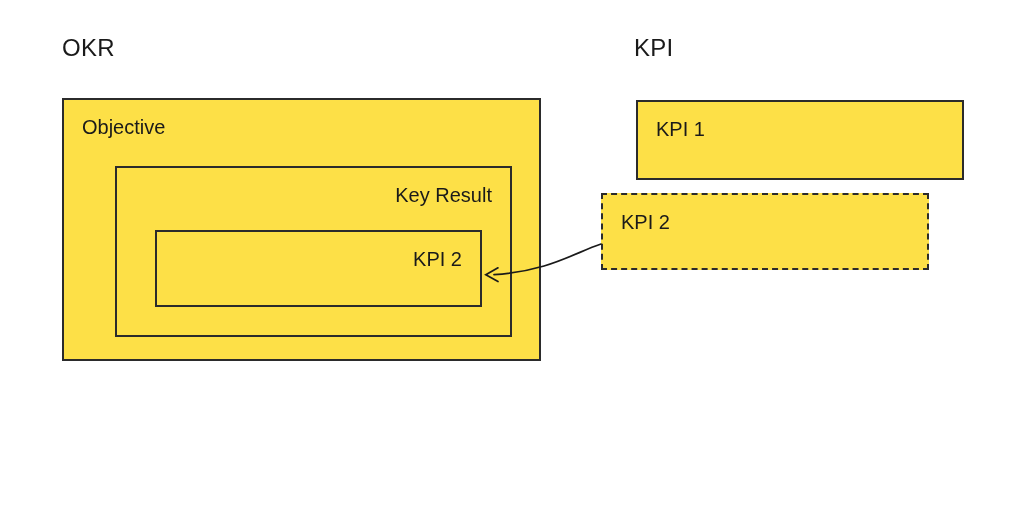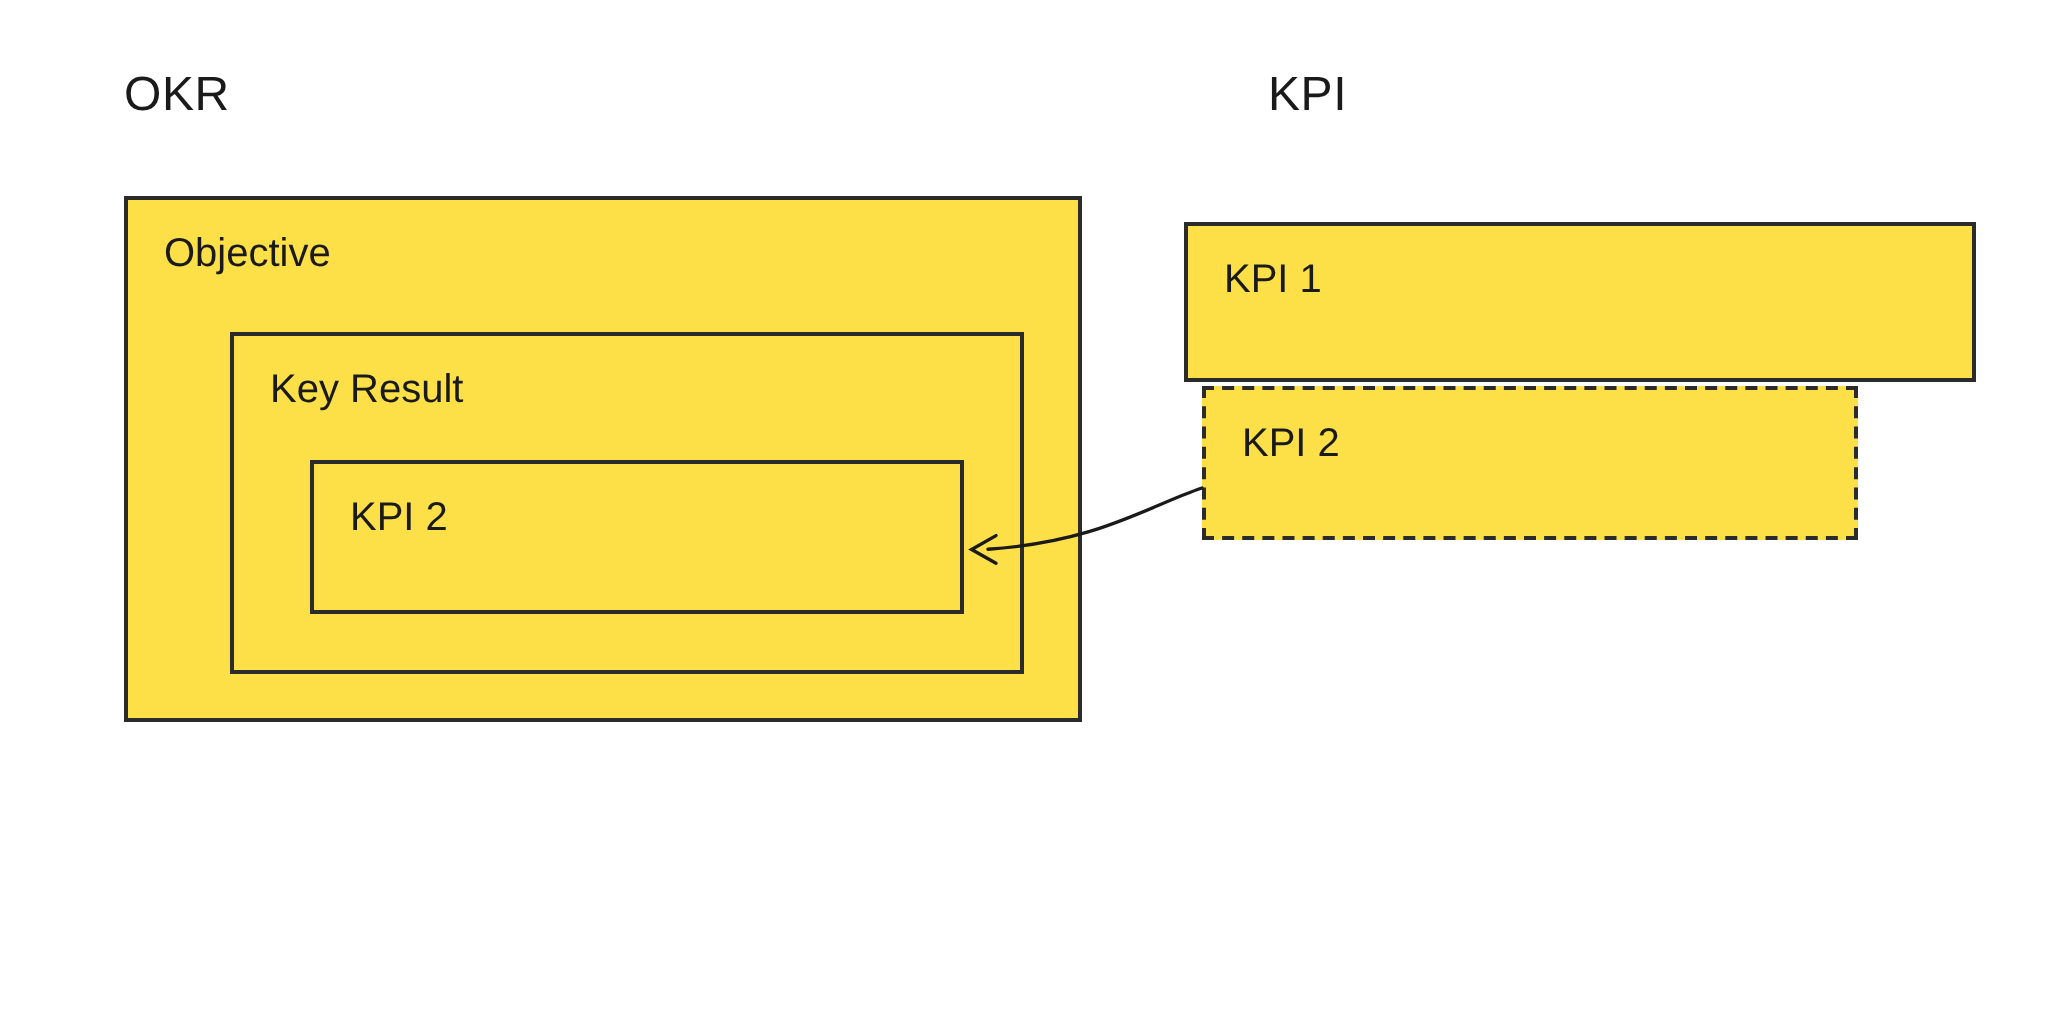--- a/index.html
+++ b/index.html
@@ -37,25 +37,25 @@
     display: block;
     padding: 15px 18px;
     font-size: 20px;
     line-height: 1.25;
     white-space: nowrap;
   }
   .bold { font-weight: 400; }
 
   
   .objective-box  { left: 62px;  top: 98px;  width: 479px; height: 263px; }
-  .key-result-box { left: 51px;  top: 66px;  width: 397px; height: 171px; }
+  .key-result-box { left: 51px;  top: 66px;  width: 397px; height: 171px; text-align: right; }
   .okr-kpi-box    { left: 38px;  top: 62px;  width: 327px; height: 77px;  }
 
   
-  .kpi-1-box { left: 592px; top: 100px; width: 396px; height: 80px; margin-top: 11px; }
+  .kpi-1-box { left: 636px; top: 100px; width: 328px; height: 80px; }
   .kpi-2-box { left: 601px; top: 193px; width: 328px; height: 77px; border-style: dashed; border-width: 2px; }
   .kpi-3-box { left: 628px; top: 285px; width: 328px; height: 77px; }
   .kpi-4-box { left: 628px; top: 376px; width: 328px; height: 78px; }
 
   .arrow-layer {
     position: absolute;
     left: 0; top: 0;
     width: 1034px;
     height: 516px;
     pointer-events: none;

